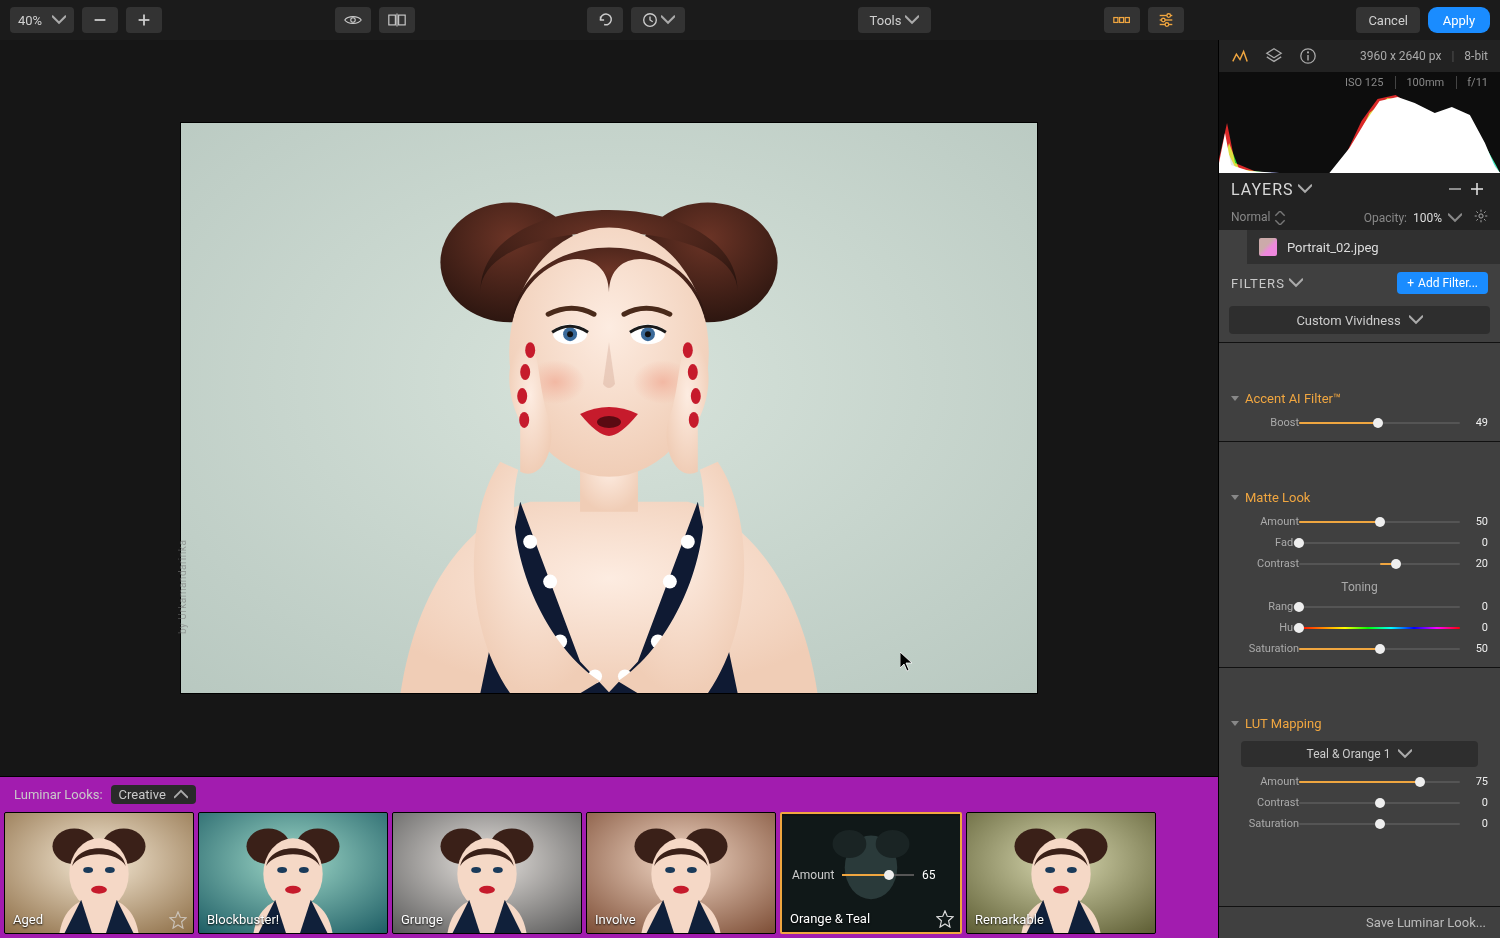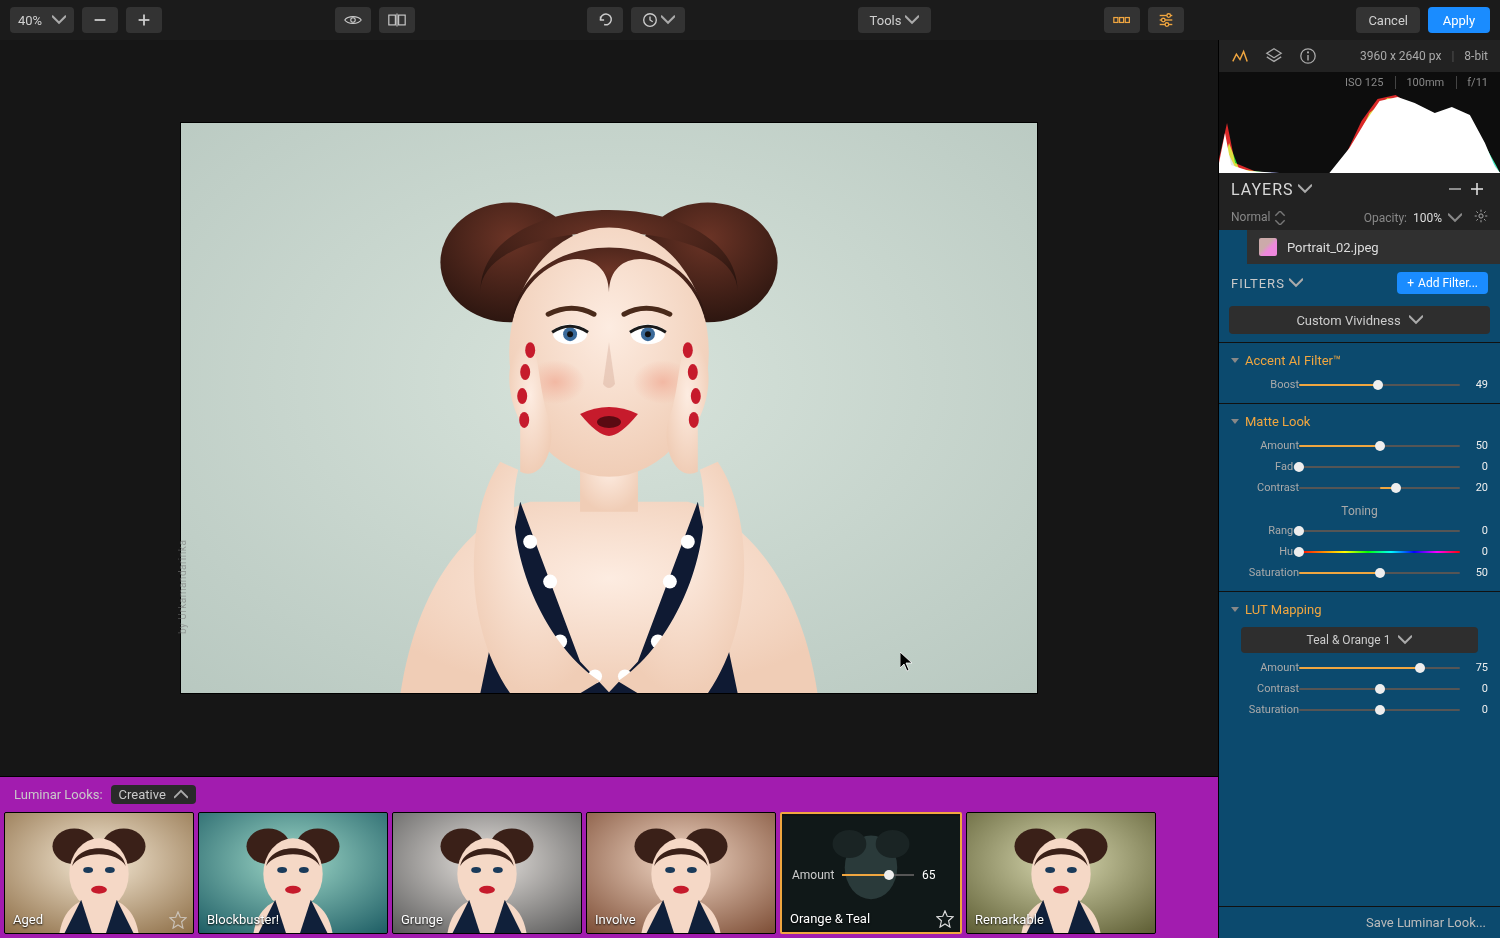--- a/index.html
+++ b/index.html
@@ -6,21 +6,21 @@
   html, body { width: 1500px; height: 938px; overflow: hidden; background: #0d0d0d; color: #c9c9c9; }
   .app { display: flex; flex-direction: column; width: 100%; height: 100%; }
   .toolbar { height: 40px; background: #1b1b1b; display: flex; align-items: center; padding: 0 10px; gap: 8px; }
   .tb-group { display: flex; align-items: center; gap: 8px; }
   .tb-spacer { flex: 1; }
   .btn { background: #333; border: none; color: #d0d0d0; height: 26px; border-radius: 4px; display: flex; align-items: center; justify-content: center; cursor: pointer; font-size: 13px; }
   .btn.square { width: 36px; }
   .btn.wide { padding: 0 10px; }
   .btn.text { padding: 0 12px; min-width: 62px; }
   .zoom-select { background: #333; border-radius: 4px; height: 26px; display: flex; align-items: center; padding: 0 8px; gap: 10px; color: #d0d0d0; font-size: 13px; cursor: pointer; min-width: 60px; }
-  .btn.primary { background: #1a8cff; color: #fff; }
+  .btn.primary { background: #1a8cff; color: #fff; border-radius: 9px; }
   .btn.active-orange { color: #f0a640; }
   .svg-icon { width: 18px; height: 18px; display: block; }
   .svg-icon.sm { width: 14px; height: 14px; }
   .main-row { flex: 1; display: flex; min-height: 0; }
   .canvas-col { flex: 1; display: flex; flex-direction: column; min-width: 0; background: #161616; }
   .canvas-area { flex: 1; display: flex; align-items: center; justify-content: center; padding: 40px; overflow: hidden; position: relative; }
   .image-frame { width: 858px; height: 572px; position: relative; }
   .portrait-svg { width: 100%; height: 100%; display: block; border: 1px solid #000; }
   .watermark { position: absolute; left: 8px; bottom: 60px; transform: rotate(-90deg); transform-origin: left bottom; font-size: 10px; color: rgba(120,120,120,0.6); letter-spacing: 0.5px; }
   .cursor-arrow { position:absolute; left:720px; top:530px; }
@@ -34,21 +34,21 @@
   .look-label { position: absolute; left: 8px; bottom: 6px; font-size: 13px; color: #fff; text-shadow: 0 1px 2px #000; }
   .look-star { position: absolute; right: 6px; bottom: 4px; opacity: 0.7; }
   .look-card.selected .look-star { opacity:1; }
   .look-amount-row { position:absolute; left:0; right:0; top:46%; display:flex; align-items:center; gap:8px; padding:0 10px; }
   .look-amount-row .lbl { font-size:12px; color:#ccc; }
   .look-amount-row .val { font-size:12px; color:#fff; width:28px; text-align:left;}
   .mini-slider { flex:1; height:2px; background:#555; position:relative; }
   .mini-slider .fill { position:absolute; left:0; top:0; bottom:0; background:#f0a640; }
   .mini-slider .knob { position:absolute; top:-4px; width:10px; height:10px; border-radius:50%; background:#eee; margin-left:-5px;}
 
-  .sidebar { width: 282px; background: #0c4a6e; display: flex; flex-direction: column; border-left: 1px solid #000; }
+  .sidebar { width: 282px; background: #404040; display: flex; flex-direction: column; border-left: 1px solid #000; }
   .sb-top { height: 32px; display: flex; align-items: center; padding: 0 12px; gap: 14px; background:#222; }
   .sb-top .tabs { display:flex; gap:16px; }
   .sb-top .info { margin-left:auto; display:flex; gap:10px; font-size:12px; color:#aaa; }
   .sb-top .info .sep { color:#555; }
   .sb-meta-row { padding: 4px 12px; display:flex; justify-content:flex-end; gap:12px; font-size:11px; color:#888; background:#0d0d0d; }
   .sb-meta-row span { border-left:1px solid #444; padding-left:10px; }
   .sb-meta-row span:first-child { border:none; padding-left:0; }
   .histogram { height: 80px; background: #0d0d0d; padding: 0 0 0 0; position:relative;}
   .histogram svg { width:100%; height:100%; display:block; }
 
@@ -58,21 +58,21 @@
   .blend-row { display:flex; align-items:center; padding: 4px 12px; font-size:12px; color:#888; background:#222;}
   .blend-row .right { margin-left:auto; display:flex; align-items:center; gap:6px; }
   .layer-row { display:flex; align-items:center; gap:10px; padding:8px 12px; background:#303030; font-size:13px; color:#ddd;margin-left:28px; }
   .layer-thumb { width:18px; height:18px; background: linear-gradient(135deg,#caa 40%,#e8d 60%); border-radius:2px; }
 
   .filters-header { display:flex; align-items:center; padding: 8px 12px; font-size:13px; letter-spacing:1px; }
   .add-filter-btn { background:#1a8cff; color:#fff; border:none; border-radius:4px; padding:4px 10px; font-size:12px; cursor:pointer; display:flex; align-items:center; gap:4px;}
   .workspace-row { margin:4px 10px 8px 10px; background:#2e2e2e; border-radius:4px; height:28px; display:flex; align-items:center; justify-content:center; gap:8px; font-size:13px; cursor:pointer; color:#ccc;}
 
   .filter-section { border-top:1px solid #111; padding: 4px 0 8px 0; }
-  .filter-title-row { display:flex; align-items:center; gap:6px; padding:6px 12px; cursor:pointer; }
+  .filter-title-row { display:flex; align-items:center; gap:6px; padding:6px 12px; cursor:pointer;margin-top:38px; }
   .filter-title { font-size:13px; color:#f0a640; }
   .tri { width:0; height:0; border-left:4px solid transparent; border-right:4px solid transparent; border-top:5px solid #888; }
   .param-row { display:flex; align-items:center; padding: 4px 12px; gap:0; font-size:11px; }
   .param-label { width: 68px; text-align:right; color:#aaa; }
   .param-slider { flex:1; height:2px; position:relative; background:#555; border-radius:1px; cursor:pointer;}
   .param-slider .fill { position:absolute; left:0; top:0; bottom:0; background:#f0a640; border-radius:1px;}
   .param-slider.center .fill { left:50%; }
   .param-slider.hue-grad { background: linear-gradient(90deg, #f00, #ff8000, #ff0, #0f0, #0ff, #00f, #f0f, #f00); }
   .param-slider .knob { position:absolute; top:-4px; width:10px; height:10px; background:#eee; border-radius:50%; margin-left:-5px; }
   .param-value { width:28px; text-align:right; color:#eee; }

